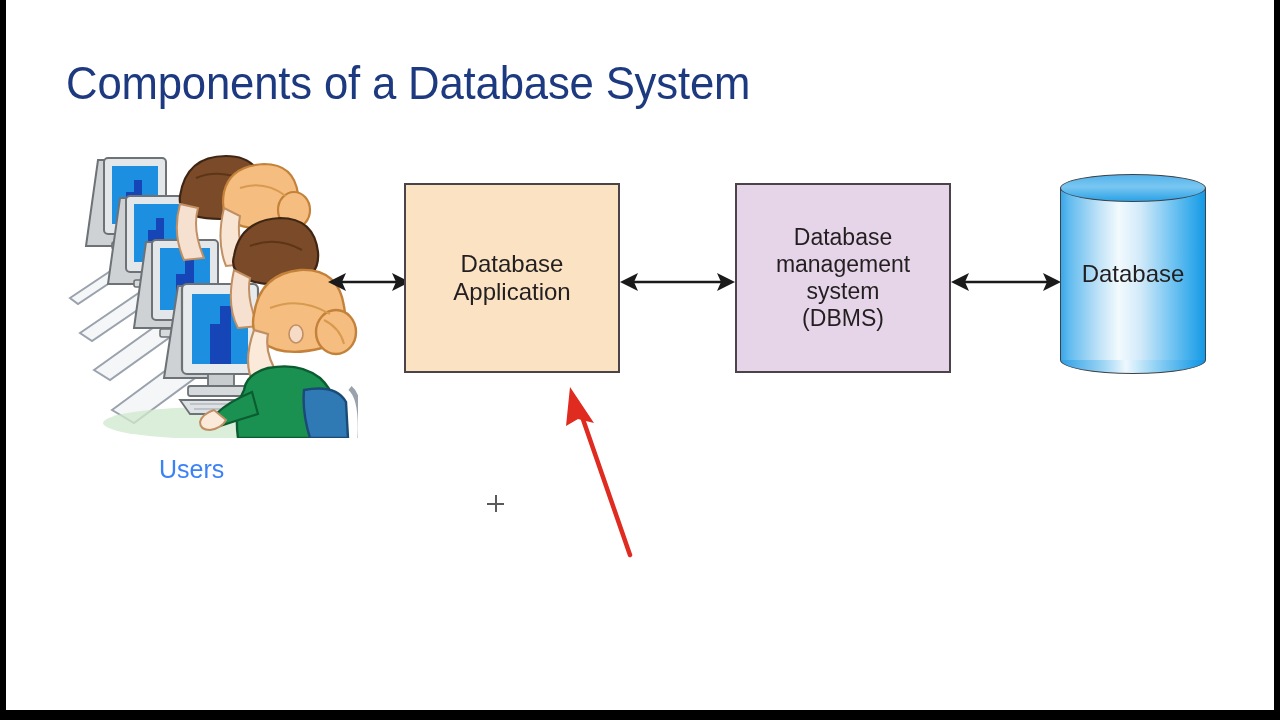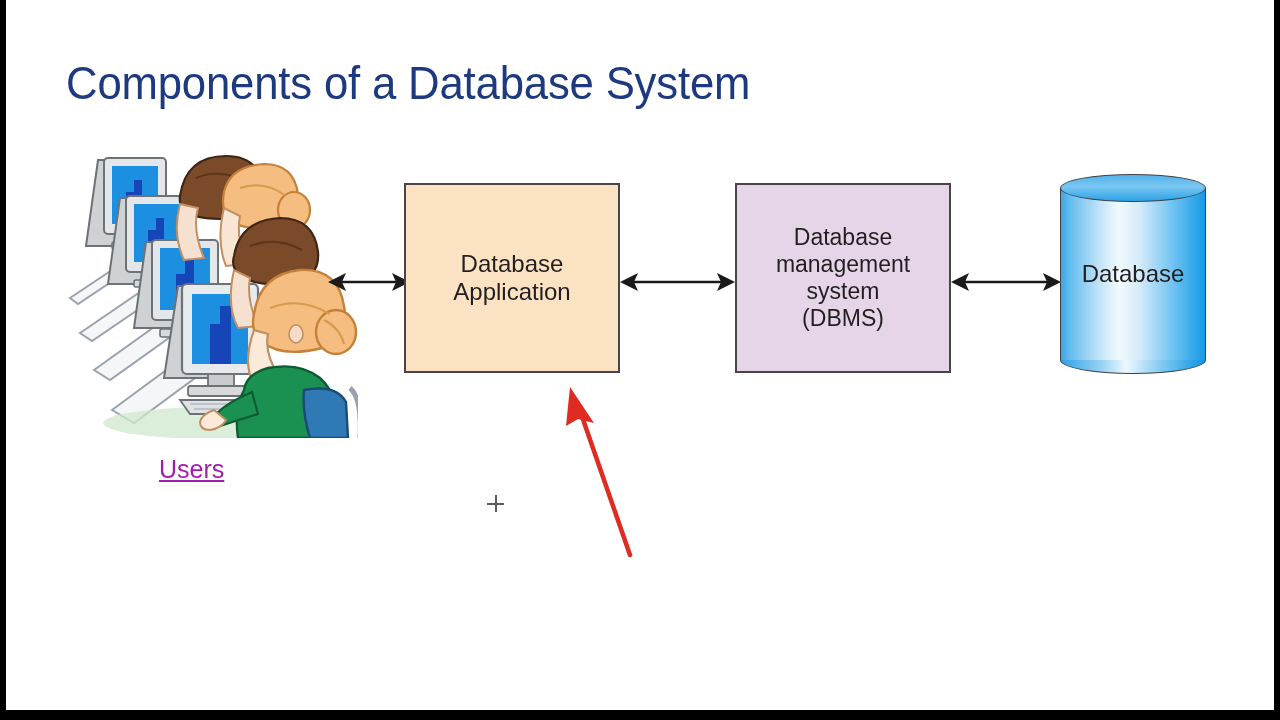--- a/index.html
+++ b/index.html
@@ -142,23 +142,22 @@
     left: 62px;
     top: 138px;
     width: 290px;
     height: 300px;
   }
   #users-label {
     position: absolute;
     left: 153px;
     top: 455px;
     font-size: 25px;
-    color: #a21caf;
-    font-family: "Liberation Sans", sans-serif;
-    text-decoration: underline;
+    color: #3b82f6;
+    font-family: "Liberation Sans", sans-serif;
   }
 
   
   #red-arrow {
     position: absolute;
     left: 550px;
     top: 385px;
     width: 95px;
     height: 180px;
     pointer-events: none;

